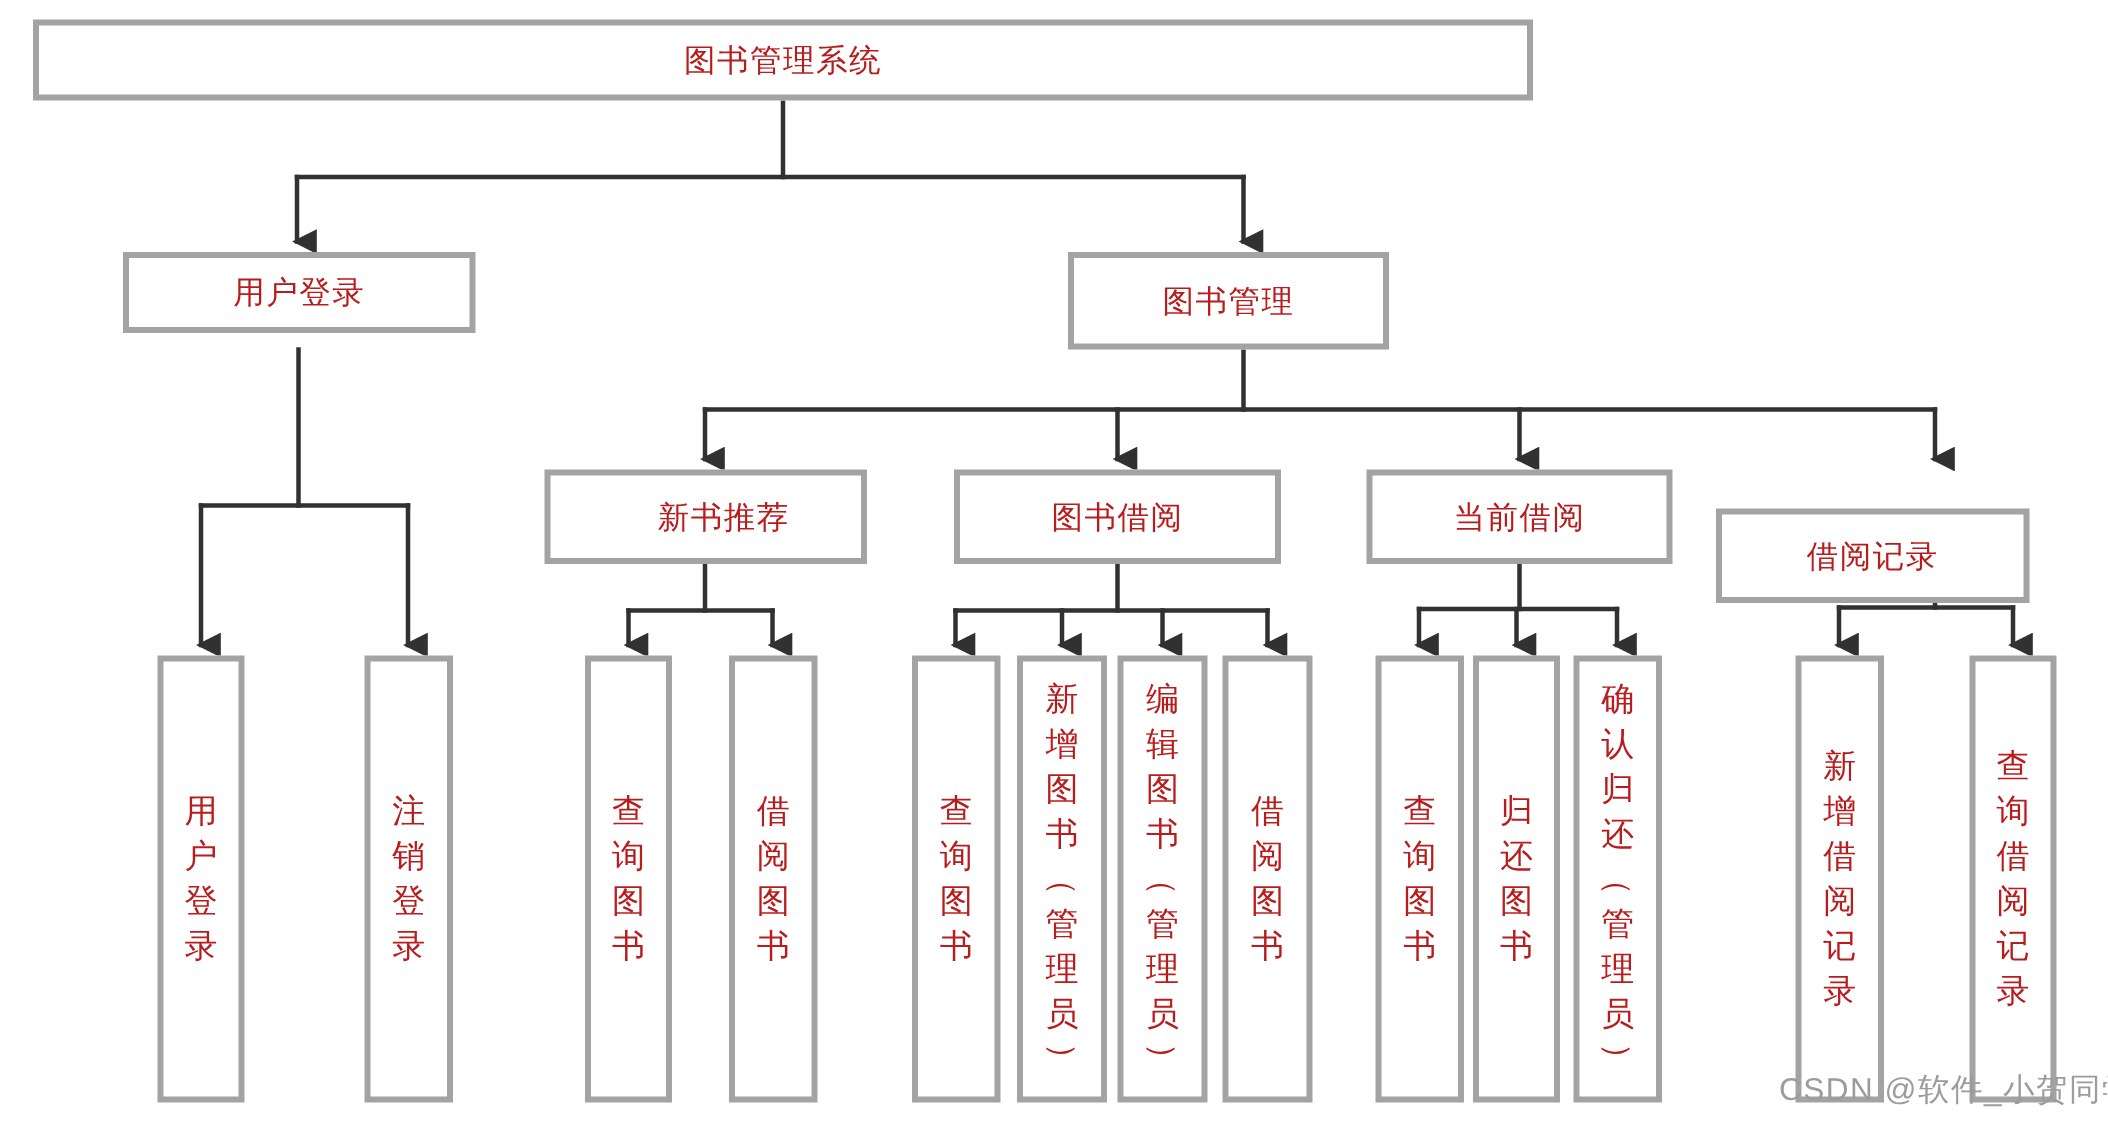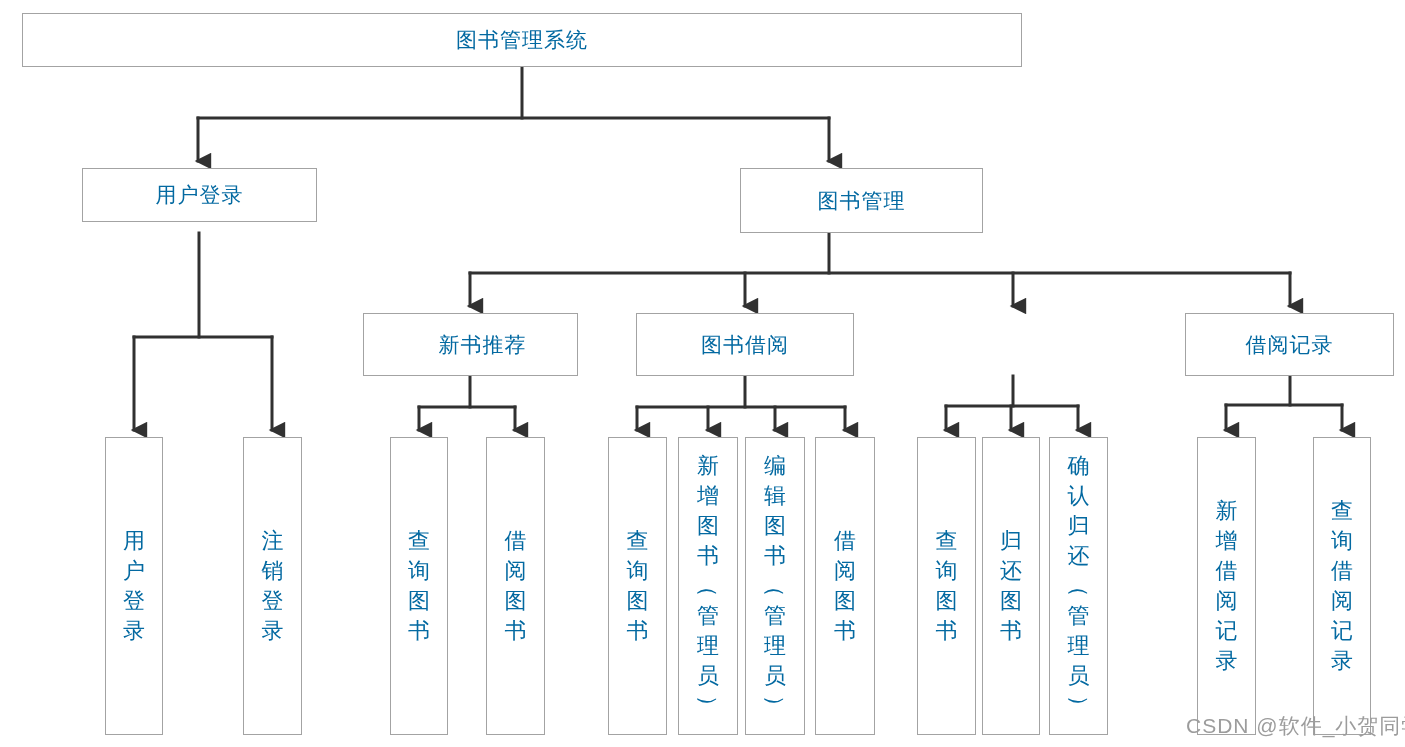--- a/index.html
+++ b/index.html
@@ -20,37 +20,37 @@
     left: 0;
     top: 0;
     width: 1405px;
     height: 747px;
     pointer-events: none;
   }
   .node {
     position: absolute;
     box-sizing: border-box;
     background: #ffffff;
-    border: 1px solid #a3a3a3;
-    color: #0369a1;
+    border: 4px solid #a3a3a3;
+    color: #b91c1c;
     display: flex;
     align-items: center;
     justify-content: center;
     text-align: center;
     font-size: 21px;
     letter-spacing: 1px;
   }
   .node.root   { left: 22px;  top: 13px;  width: 1000px; height: 54px; }
   .node.lvl2-a { left: 82px;  top: 168px; width: 235px;  height: 54px; }
-  .node.lvl2-b { left: 712px; top: 168px; width: 243px;  height: 65px; margin-left: 28px; }
+  .node.lvl2-b { left: 712px; top: 168px; width: 214px;  height: 65px; }
   .node.lvl3   { top: 313px; height: 63px; }
   .node.l3-1 { left: 363px;  width: 215px; padding-left: 24px; }
   .node.l3-2 { left: 636px;  width: 218px; }
   .node.l3-3 { left: 911px;  width: 204px; }
-  .node.l3-4 { left: 1185px; width: 209px; }
+  .node.l3-4 { left: 1144px; width: 209px; margin-top: 26px; }
   .node.leaf {
     top: 437px;
     height: 298px;
     letter-spacing: 0;
     padding: 2px 0;
   }
   .leaf .vtext {
     display: flex;
     flex-direction: column;
     align-items: center;
@@ -148,20 +148,21 @@
     </g>
   </svg>
 
   <div class="node root">图书管理系统</div>
 
   <div class="node lvl2-a">用户登录</div>
   <div class="node lvl2-b">图书管理</div>
 
   <div class="node lvl3 l3-1">新书推荐</div>
   <div class="node lvl3 l3-2">图书借阅</div>
+  <div class="node lvl3 l3-3">当前借阅</div>
   <div class="node lvl3 l3-4">借阅记录</div>
 
   <div class="node leaf la-1">
     <div class="vtext">
         <span>用</span>
         <span>户</span>
         <span>登</span>
         <span>录</span>
       </div>
   </div>

